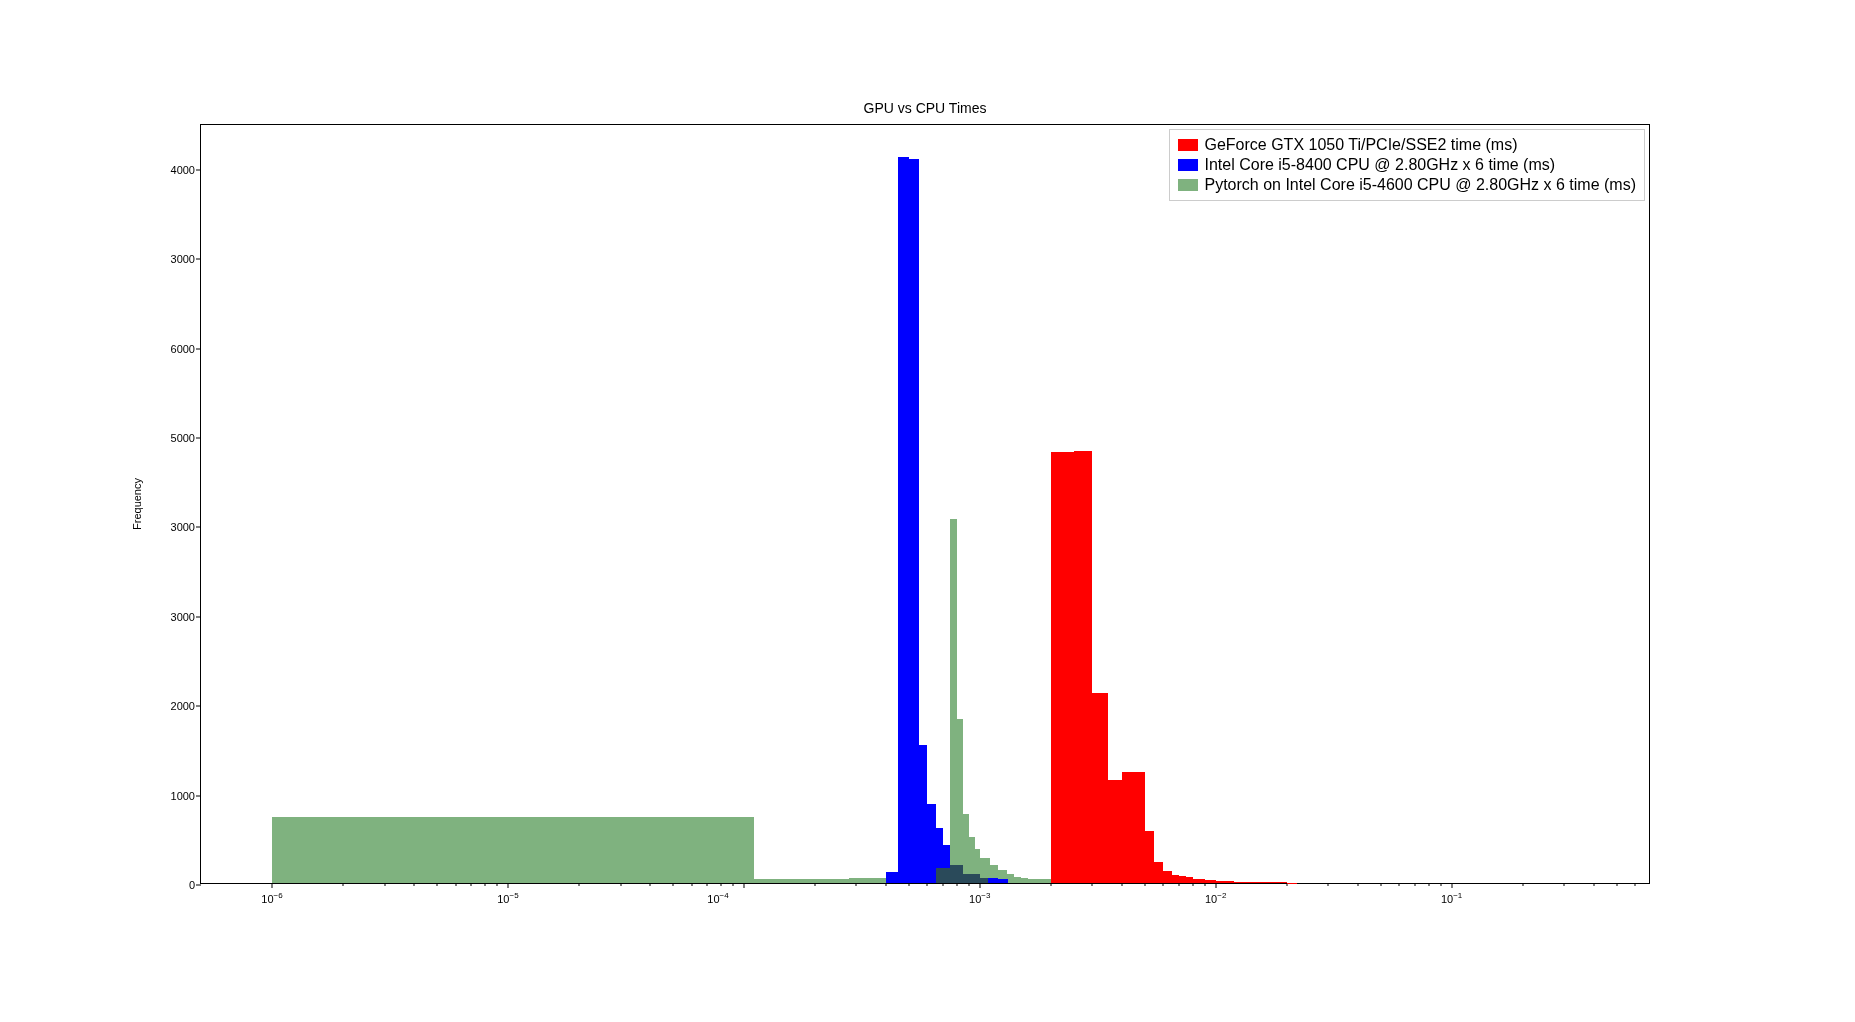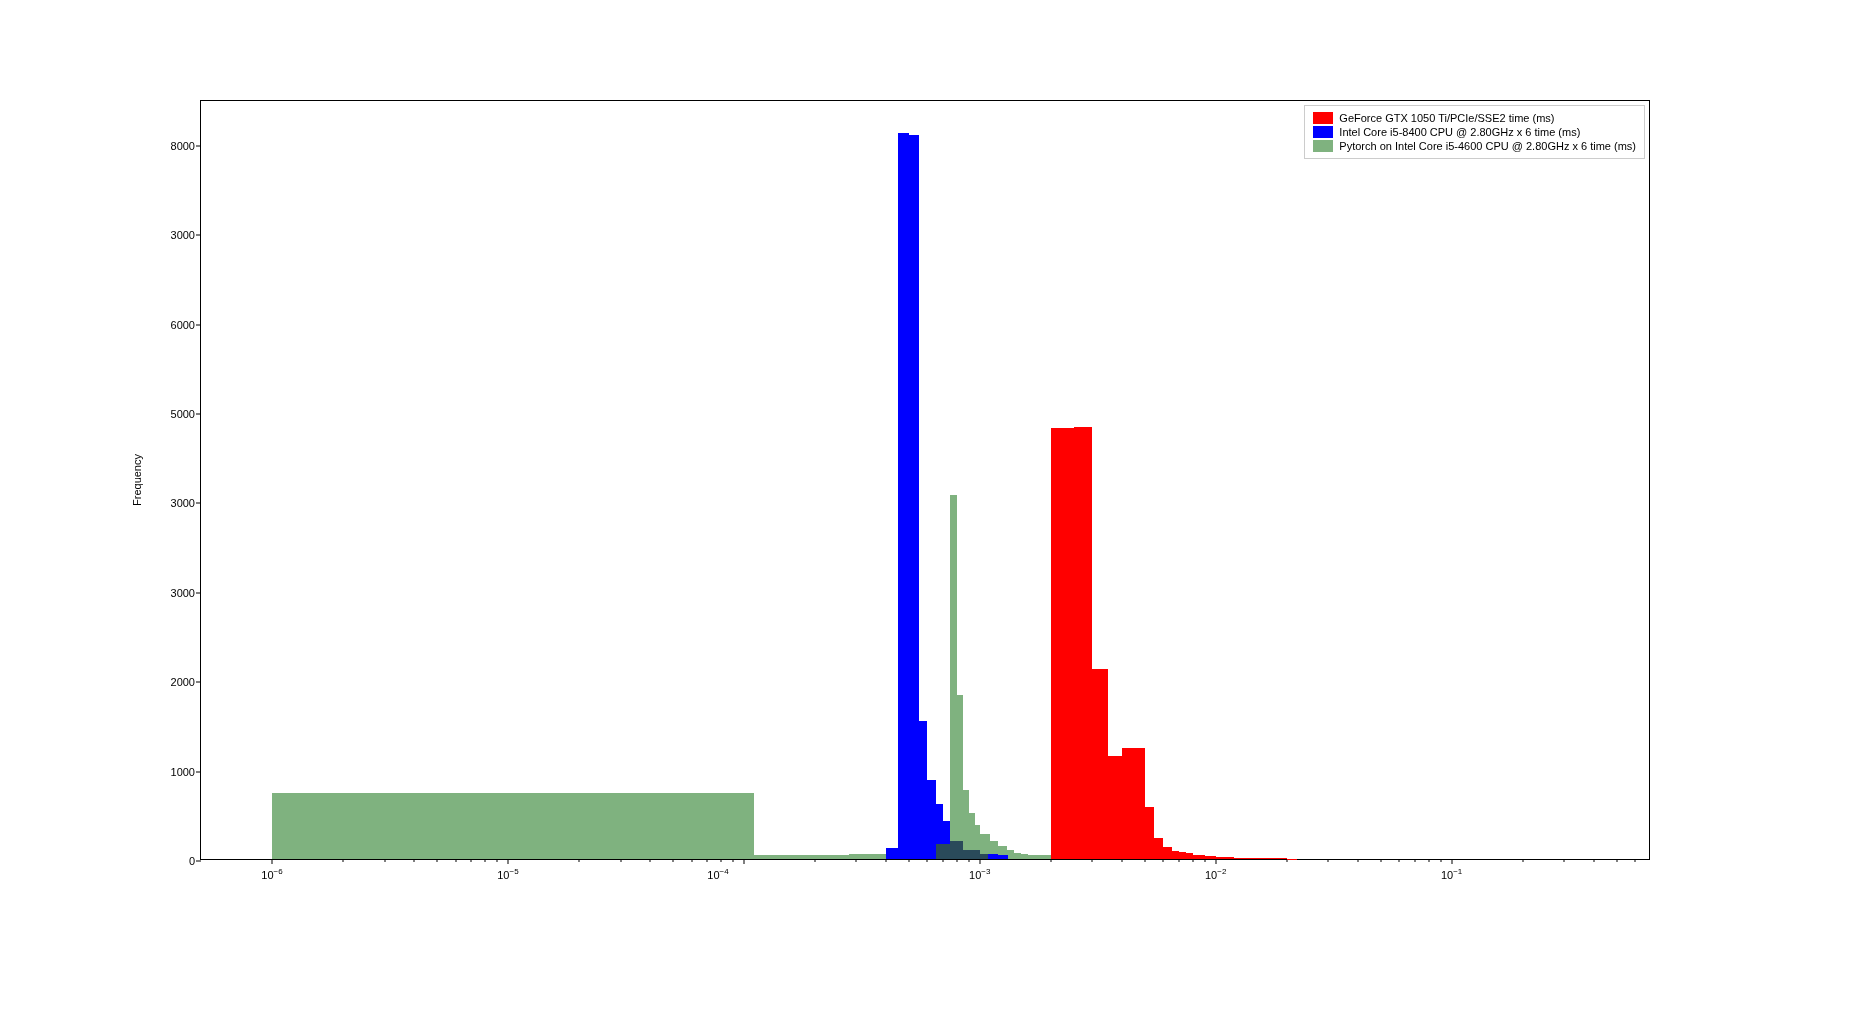--- a/index.html
+++ b/index.html
@@ -30,21 +30,21 @@
       height: 760px;
       background: #fff;
     }
     .legend {
       position: absolute;
       top: 4px;
       right: 4px;
       background: #fff;
       border: 1px solid #ccc;
       padding: 4px 8px;
-      font-size: 11px;
+      font-size: 16px;
       z-index: 100;
     }
     .legend-item {
       display: flex;
       align-items: center;
       gap: 6px;
       margin: 2px 0;
     }
     .legend-swatch {
       width: 20px;
@@ -110,20 +110,21 @@
     }
     .sup {
       font-size: 8px;
       vertical-align: super;
     }
   </style>
 </head>
 <body>
 
 <div class="chart-container">
+  <div class="chart-title">GPU vs CPU Times</div>
   <div class="plot-area">
     <div class="legend">
       <div class="legend-item">
         <span class="legend-swatch" style="background:#ff0000"></span>
         <span>GeForce GTX 1050 Ti/PCIe/SSE2 time (ms)</span>
       </div>
       <div class="legend-item">
         <span class="legend-swatch" style="background:#0000ff"></span>
         <span>Intel Core i5-8400 CPU @ 2.80GHz x 6 time (ms)</span>
       </div>
@@ -144,21 +145,21 @@
         <div class="y-tick" style="top: 491.765px;">3000</div>
         <div class="y-tick-mark" style="top: 402.353px;"></div>
         <div class="y-tick" style="top: 402.353px;">3000</div>
         <div class="y-tick-mark" style="top: 312.941px;"></div>
         <div class="y-tick" style="top: 312.941px;">5000</div>
         <div class="y-tick-mark" style="top: 223.529px;"></div>
         <div class="y-tick" style="top: 223.529px;">6000</div>
         <div class="y-tick-mark" style="top: 134.118px;"></div>
         <div class="y-tick" style="top: 134.118px;">3000</div>
         <div class="y-tick-mark" style="top: 44.7059px;"></div>
-        <div class="y-tick" style="top: 44.7059px;">8000</div>
+        <div class="y-tick" style="top: 44.7059px;">4000</div>
       </div>
     <div class="x-axis" id="x-axis">
         <div class="x-tick-mark" style="left: 71.0193px;"></div>
         <div class="x-tick" style="left: 71.0193px;">10<span class="sup">−6</span></div>
         <div class="x-tick-mark" style="left: 306.94px;"></div>
         <div class="x-tick" style="left: 306.94px; text-align: right;">10<span class="sup">−5</span></div>
         <div class="x-tick-mark" style="left: 542.861px;"></div>
         <div class="x-tick" style="left: 517px;">10<span class="sup">−4</span></div>
         <div class="x-tick-mark" style="left: 778.782px;"></div>
         <div class="x-tick" style="left: 778.782px;">10<span class="sup">−3</span></div>

